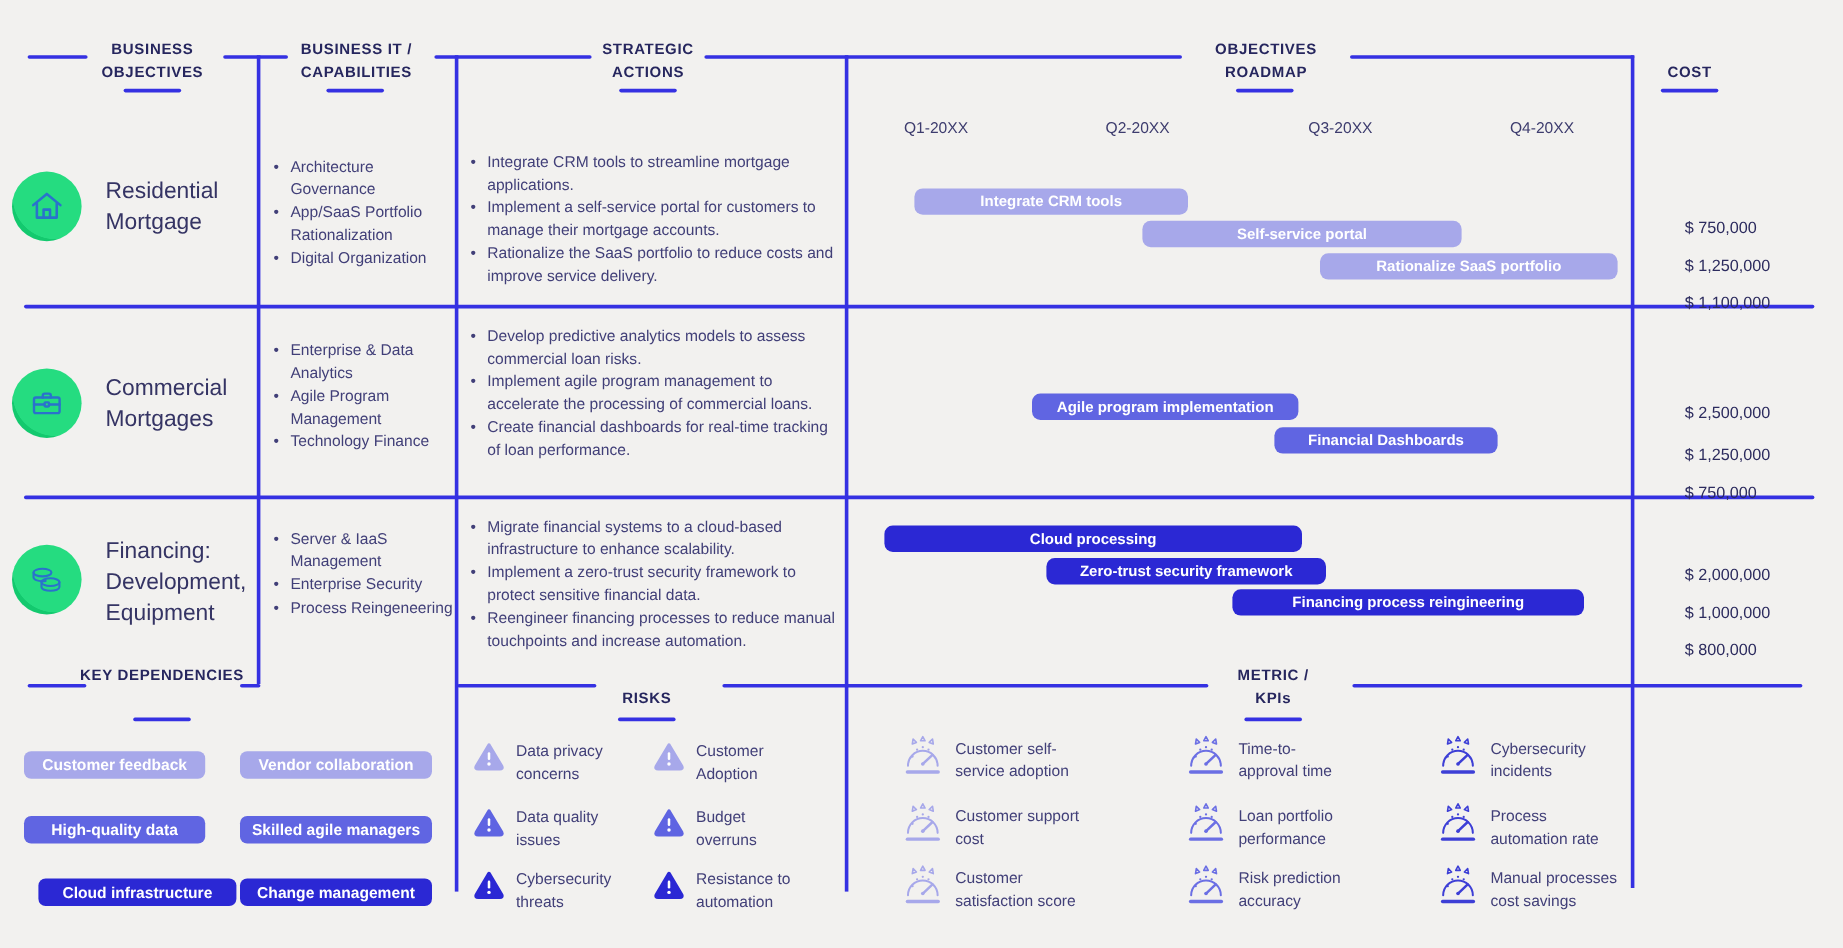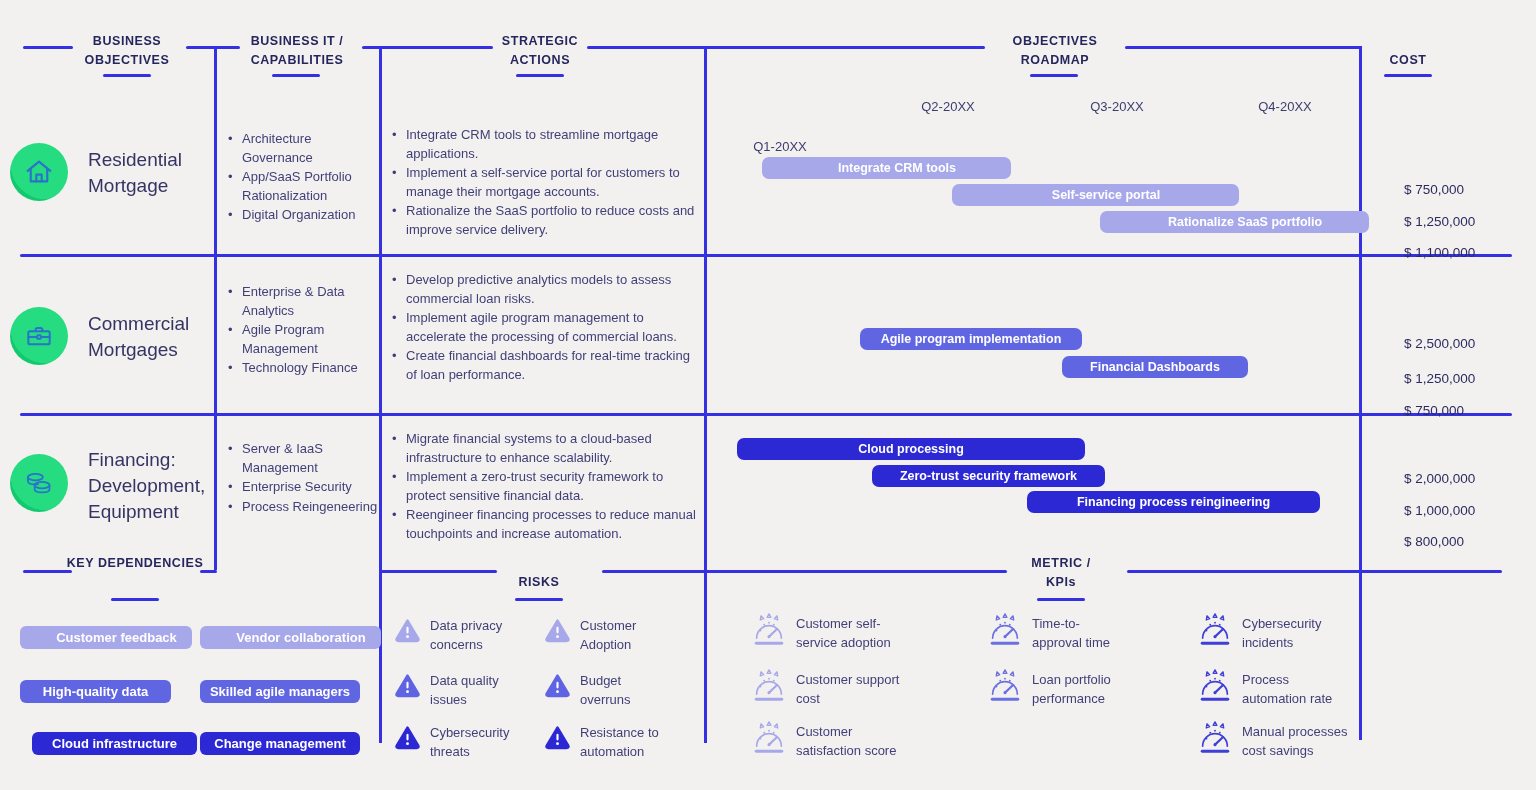--- a/index.html
+++ b/index.html
@@ -21,21 +21,21 @@
   .obj-icon svg{width:32px;height:32px;color:var(--icon-stroke,#2a72cc);}
 
   .row-title{position:absolute;font-size:19px;line-height:26px;color:var(--title-text,#353464);}
 
   .list{position:absolute;font-size:13px;line-height:18.5px;color:var(--body-text,#413f78);}
   .list .item{display:flex;margin-bottom:1px;}
   .list .bullet{width:14px;flex:none;}
 
   .bar{position:absolute;height:22px;border-radius:7px;display:flex;align-items:center;justify-content:center;
     color:#fff;font-size:12.5px;font-weight:bold;white-space:nowrap;}
-  .tone-light{background:var(--bar-light,#a7a8ea);padding-left:21px;}
+  .tone-light{background:var(--bar-light,#a7a8ea);}
   .tone-medium{background:var(--bar-medium,#6065e2);}
   .tone-dark{background:var(--bar-dark,#2b28d4);}
 
   .cost{position:absolute;left:1404px;width:130px;font-size:13.5px;color:var(--cost-text,#2c2b5e);margin-top:34px;}
 
   .pill{position:absolute;height:23px;border-radius:6px;display:flex;align-items:center;justify-content:center;
     color:#fff;font-size:13px;font-weight:bold;white-space:nowrap;}
 
   .risk-item{position:absolute;display:flex;align-items:flex-start;}
   .risk-item svg{width:27px;height:25px;flex:none;margin-top:2px;}
@@ -78,21 +78,21 @@
 
   <div class="col-header" style="left:490px;top:32px;width:100px;">STRATEGIC ACTIONS</div>
   <div class="underline" style="left:516px;top:74px;"></div>
 
   <div class="col-header" style="left:1005px;top:32px;width:100px;">OBJECTIVES ROADMAP</div>
   <div class="underline" style="left:1030px;top:74px;"></div>
 
   <div class="col-header" style="left:1358px;top:51px;width:100px;">COST</div>
   <div class="underline" style="left:1384px;top:74px;"></div>
 
-  <div class="quarter" style="left:740px;top:99px;margin-top:40px;">Q1-20XX</div>
+  <div class="quarter" style="left:740px;top:99px;">Q1-20XX</div>
   <div class="quarter" style="left:908px;top:99px;">Q2-20XX</div>
   <div class="quarter" style="left:1077px;top:99px;">Q3-20XX</div>
   <div class="quarter" style="left:1245px;top:99px;">Q4-20XX</div>
 
   <div class="obj-icon" style="left:10px;top:143px;">
     <svg viewBox="0 0 24 24" fill="none" stroke="currentColor" stroke-width="1.6" stroke-linecap="round" stroke-linejoin="round">
       <path d="M3.5 11.2 L12 4.2 L20.5 11.2"></path>
       <path d="M5.8 10.2 V19 H18.2 V10.2"></path>
       <path d="M10 19 V14 H14 V19"></path>
     </svg>
@@ -378,20 +378,36 @@
           <circle cx="15" cy="13" r="1" fill="currentColor" stroke="none"></circle>
           <circle cx="20" cy="10.8" r="1" fill="currentColor" stroke="none"></circle>
           <circle cx="25" cy="13" r="1" fill="currentColor" stroke="none"></circle>
           <path d="M20 1.5 L22 5.2 H18 Z" stroke-width="1.4"></path>
           <path d="M11.5 3.6 L14.4 6.6 L10.8 8 Z" stroke-width="1.4"></path>
           <path d="M28.5 3.6 L25.6 6.6 L29.2 8 Z" stroke-width="1.4"></path>
           <rect x="5" y="31" width="30" height="3" rx="1.5" fill="currentColor" stroke="none"></rect>
         </svg></span>
     <span class="txt" style="width:95px;">Loan portfolio performance</span>
   </div>
+  <div class="kpi-item" style="left:986px;top:720px;">
+    <span class="kpi-medium"><svg viewBox="0 0 40 36" fill="none" stroke="currentColor" stroke-width="1.8" stroke-linecap="round" stroke-linejoin="round">
+          <path d="M7 27 A13 13 0 1 1 33 27"></path>
+          <path d="M20 25.5 L28.5 17.5" stroke-width="2.2"></path>
+          <circle cx="20" cy="25.5" r="1.6" fill="currentColor" stroke="none"></circle>
+          <circle cx="11" cy="19" r="1" fill="currentColor" stroke="none"></circle>
+          <circle cx="15" cy="13" r="1" fill="currentColor" stroke="none"></circle>
+          <circle cx="20" cy="10.8" r="1" fill="currentColor" stroke="none"></circle>
+          <circle cx="25" cy="13" r="1" fill="currentColor" stroke="none"></circle>
+          <path d="M20 1.5 L22 5.2 H18 Z" stroke-width="1.4"></path>
+          <path d="M11.5 3.6 L14.4 6.6 L10.8 8 Z" stroke-width="1.4"></path>
+          <path d="M28.5 3.6 L25.6 6.6 L29.2 8 Z" stroke-width="1.4"></path>
+          <rect x="5" y="31" width="30" height="3" rx="1.5" fill="currentColor" stroke="none"></rect>
+        </svg></span>
+    <span class="txt" style="width:95px;">Risk prediction accuracy</span>
+  </div>
 
   <div class="kpi-item" style="left:1196px;top:612px;">
     <span class="kpi-dark"><svg viewBox="0 0 40 36" fill="none" stroke="currentColor" stroke-width="1.8" stroke-linecap="round" stroke-linejoin="round">
           <path d="M7 27 A13 13 0 1 1 33 27"></path>
           <path d="M20 25.5 L28.5 17.5" stroke-width="2.2"></path>
           <circle cx="20" cy="25.5" r="1.6" fill="currentColor" stroke="none"></circle>
           <circle cx="11" cy="19" r="1" fill="currentColor" stroke="none"></circle>
           <circle cx="15" cy="13" r="1" fill="currentColor" stroke="none"></circle>
           <circle cx="20" cy="10.8" r="1" fill="currentColor" stroke="none"></circle>
           <circle cx="25" cy="13" r="1" fill="currentColor" stroke="none"></circle>

